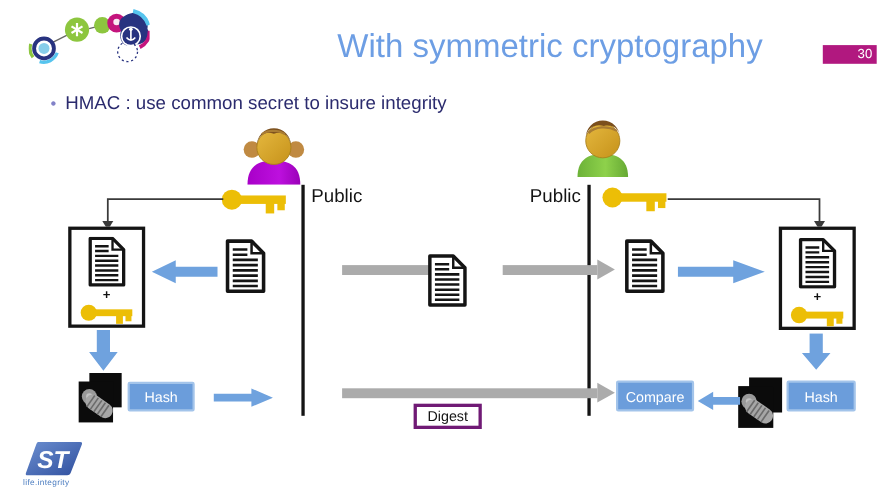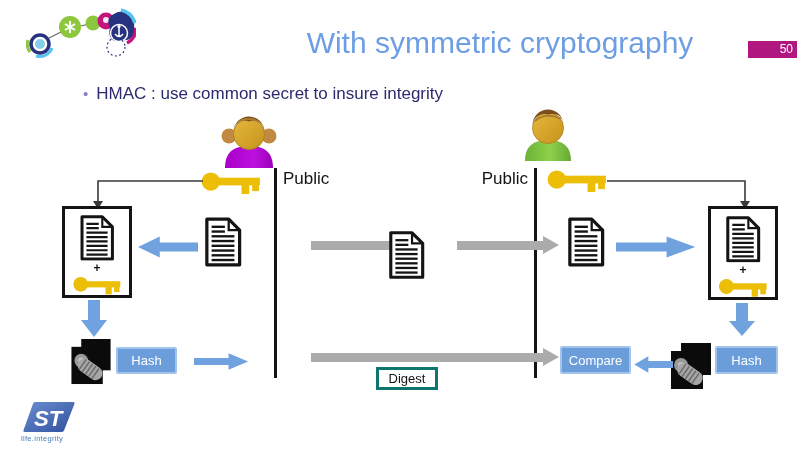--- a/index.html
+++ b/index.html
@@ -2,33 +2,33 @@
 <html><head>
 <meta charset="utf-8">
 <style>
   html,body{margin:0;padding:0;background:#fff;}
   .slide{position:relative;width:800px;height:450px;background:#ffffff;overflow:hidden;
          font-family:"Liberation Sans", sans-serif;padding-left:27px;}
   .abs{position:absolute;}
   .title{left:230px;top:26px;width:540px;text-align:center;font-size:30px;color:#6D9EE4;}
   .badge{left:748px;top:41px;width:49px;height:17px;background:#B1187F;color:#fff;
          font-size:12px;text-align:right;line-height:17px;box-sizing:border-box;padding-right:4px;}
-  .bullet{left:46px;top:84px;font-size:17px;color:#2B2B6E;white-space:nowrap;margin-left:37px;}
+  .bullet{left:46px;top:84px;font-size:17px;color:#2B2B6E;white-space:nowrap;}
   .bullet .marker{color:#8282C8;margin-right:8px;font-size:15px;}
   .vline{width:3px;background:#141414;}
   .label{font-size:17px;color:#141414;white-space:nowrap;}
   .cbox{border:3px solid #141414;background:#fff;box-sizing:border-box;
         display:flex;flex-direction:column;align-items:center;justify-content:flex-start;}
   .cbox .plus{font-size:12px;font-weight:bold;color:#111;line-height:1;margin:1px 0;}
   .btn{background:#6B9DDB;border:2px solid #A3C4EA;border-radius:2px;color:#fff;font-size:13px;
        display:flex;align-items:center;justify-content:center;box-sizing:border-box;}
   .gbar{background:#ABABAB;}
   .ghead{width:0;height:0;border-top:9.5px solid transparent;border-bottom:9.5px solid transparent;
          border-left:16px solid #ABABAB;}
-  .digest{border:3px solid #0f766e;background:#fff;box-sizing:border-box;font-size:13px;color:#141414;
+  .digest{border:3px solid #701a75;background:#fff;box-sizing:border-box;font-size:13px;color:#141414;
           display:flex;align-items:center;justify-content:center;}
   .flip{transform:scaleX(-1);}
   .tagline{font-size:7.5px;color:#4A7CC0;letter-spacing:0.3px;}
 </style>
 </head>
 <body>
 
 <div class="slide">
 
   <svg width="0" height="0" style="position:absolute" aria-hidden="true">
@@ -136,21 +136,21 @@
     <path d="M88 6 C100 -1 110 8 108 18 C112 26 104 34 96 32 C88 37 81 29 84 20 C80 12 84 8 88 6 Z" fill="#283380"></path>
     <path d="M95 2 A19 19 0 0 1 109 15" stroke="#56C4EE" stroke-width="3.5" fill="none"></path>
     <path d="M110 20 A16 16 0 0 1 101 35" stroke="#C4147D" stroke-width="3.5" fill="none"></path>
     <circle cx="93" cy="25" r="8.5" fill="none" stroke="#fff" stroke-width="1.5"></circle>
     <path d="M93 19 V29 M89 26 Q93 31 97 26" stroke="#fff" stroke-width="1.5" fill="none"></path>
     <circle cx="93" cy="18.5" r="1.6" fill="#fff"></circle>
     <circle cx="90" cy="39" r="9" fill="none" stroke="#283380" stroke-width="1.2" stroke-dasharray="2 2.4"></circle>
   </svg>
 
   <div class="abs title">With symmetric cryptography</div>
-  <div class="abs badge">50</div>
+  <div class="abs badge">30</div>
 
   <div class="abs bullet">
     <span class="marker">•</span><span>HMAC : use common secret to insure integrity</span>
   </div>
 
   <svg class="abs" style="left:220px;top:108px;width:58px;height:60px">
       <use href="#sym-girl"></use>
     </svg>
   <svg class="abs" style="left:522px;top:104px;width:52px;height:57px">
       <use href="#sym-boy"></use>

